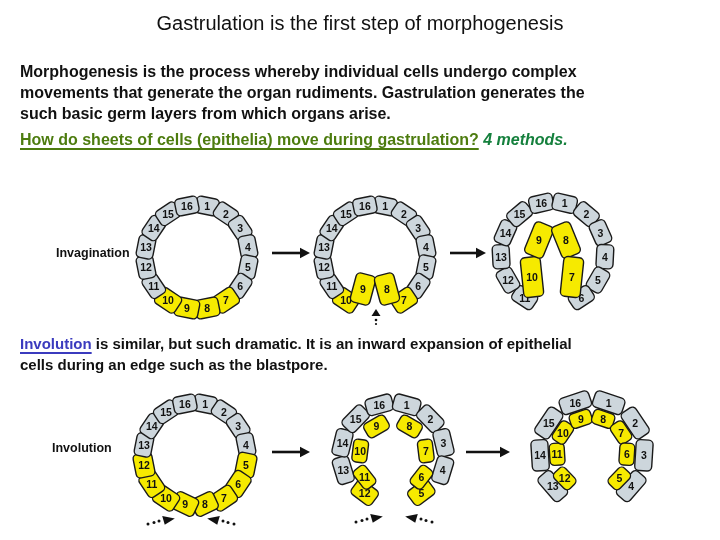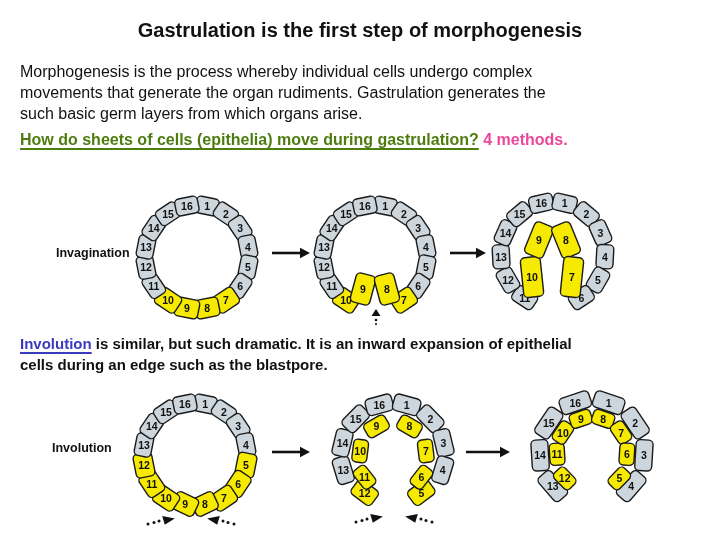--- a/index.html
+++ b/index.html
@@ -1,20 +1,20 @@
 <!DOCTYPE html>
 <html><head>
 <meta charset="utf-8">
 <style>
   html,body{margin:0;padding:0;background:#fff;}
   .slide{position:relative;width:720px;height:540px;background:#ffffff;overflow:hidden;
          font-family:"Liberation Sans",sans-serif;color:#111;}
-  .title{position:absolute;top:19px;left:0;width:720px;margin:0;text-align:center;
-         font-size:20px;font-weight:700;}
-  .intro{position:absolute;top:61px;left:20px;width:688px;font-size:16px;font-weight:400;line-height:21px;}
+  .title{position:absolute;top:12px;left:0;width:720px;margin:0;text-align:center;
+         font-size:20px;font-weight:400;}
+  .intro{position:absolute;top:61px;left:20px;width:688px;font-size:16px;font-weight:700;line-height:21px;}
   .qline{position:absolute;top:131px;left:20px;font-size:16px;font-weight:700;white-space:nowrap;}
   .accent{color:#3b3bbe;}
   .ulink{text-decoration:underline;text-decoration-thickness:2px;text-underline-offset:3px;cursor:pointer;}
   .def-invagination{position:absolute;top:163px;left:20px;font-size:16px;font-weight:700;white-space:nowrap;}
   .def-involution{position:absolute;top:333px;left:20px;width:700px;font-size:15px;font-weight:700;line-height:21px;}
   .fig-label{position:absolute;font-size:12.5px;font-weight:700;color:#111;}
   #lbl-invag{left:56px;top:246px;}
   #lbl-invol{left:52px;top:441px;}
   #fig-svg{position:absolute;left:0;top:0;}
 </style>
@@ -24,21 +24,21 @@
 <div class="slide">
 
   <h1 class="title">Gastrulation is the first step of morphogenesis</h1>
 
   <div class="intro">
     <div>Morphogenesis is the process whereby individual cells undergo complex</div>
     <div>movements that generate the organ rudiments. Gastrulation generates the</div>
     <div>such basic germ layers from which organs arise.</div>
   </div>
 
-  <div class="qline"><span class="accent ulink" style="color: #4d7c0f;">How do sheets of cells (epithelia) move during gastrulation?</span><span class="accent" style="color: #ec4899;"> 4 methods.</span></div>
+  <div class="qline"><span class="accent ulink" style="color: #4d7c0f;">How do sheets of cells (epithelia) move during gastrulation?</span><span class="accent" style="color: #15803d; font-style: italic;"> 4 methods.</span></div>
 
 
   <div class="fig-label" id="lbl-invag">Invagination</div>
 
   <div class="def-involution"><span class="accent ulink" style="color: rgb(59, 59, 190);">Involution</span><span> is similar, but such dramatic. It is an inward expansion of epithelial</span><br><span>cells during an edge such as the blastpore.</span></div>
 
   <div class="fig-label" id="lbl-invol">Involution</div>
 
   <svg id="fig-svg" width="720" height="540" viewBox="0 0 720 540">
       <g>

